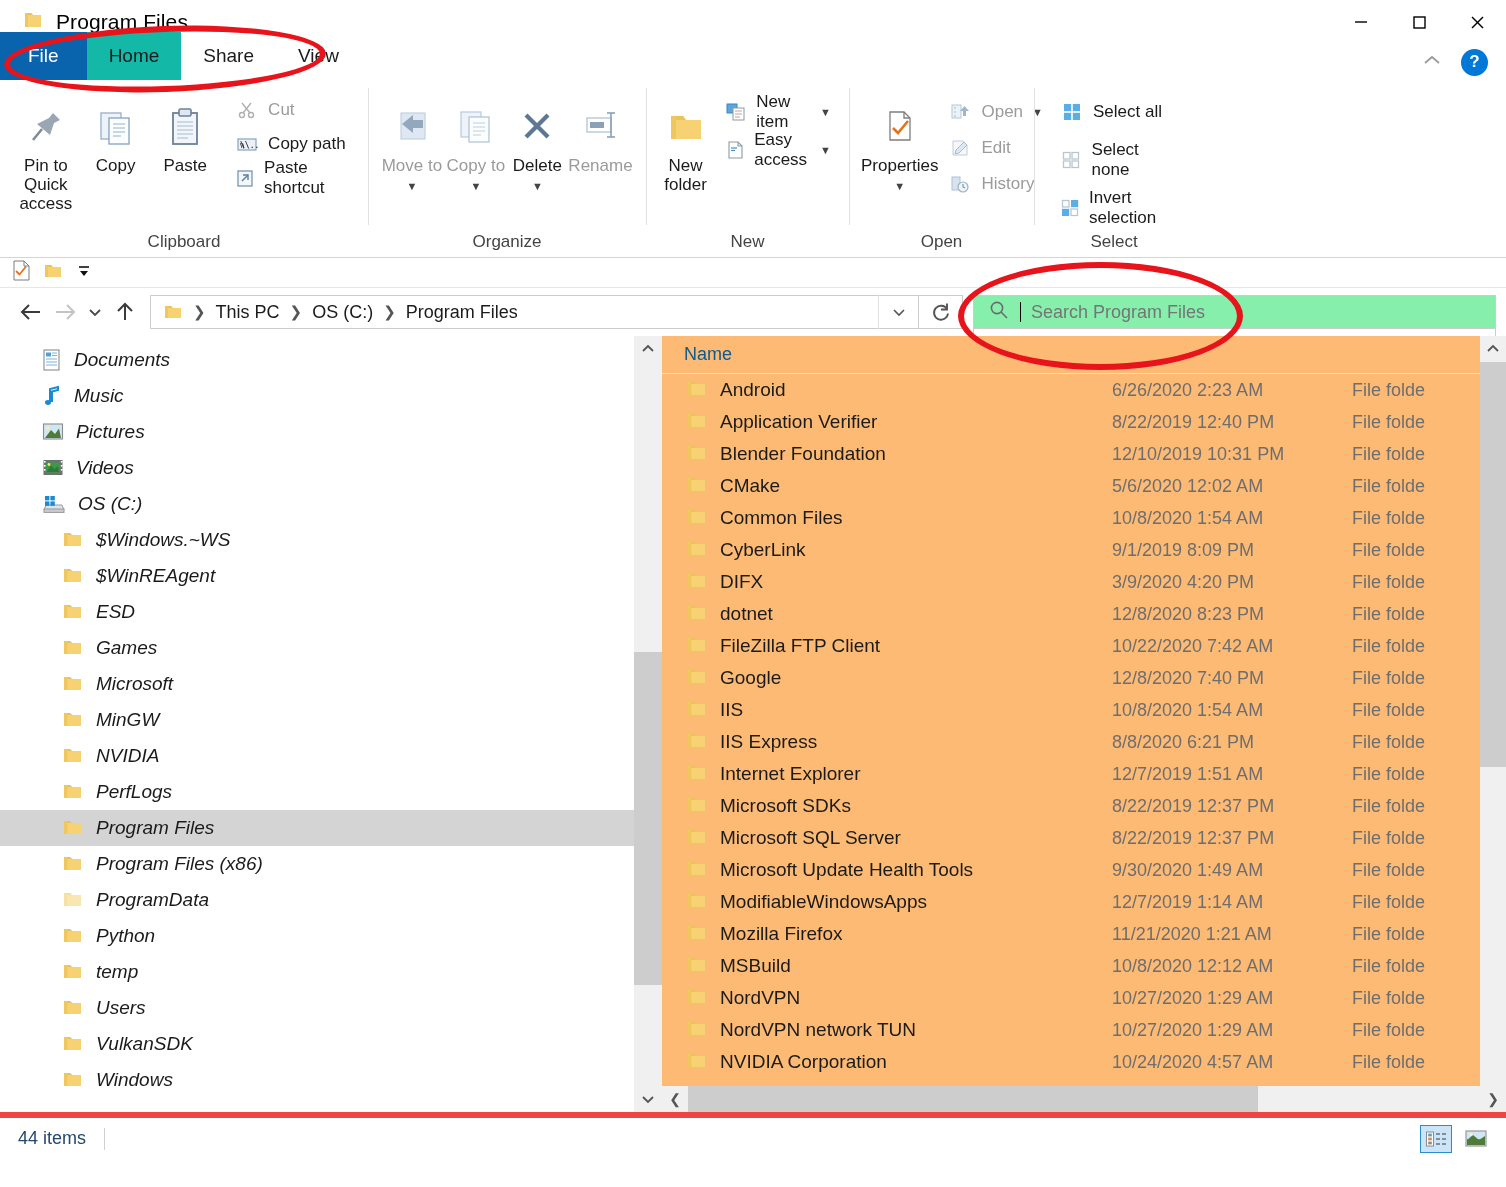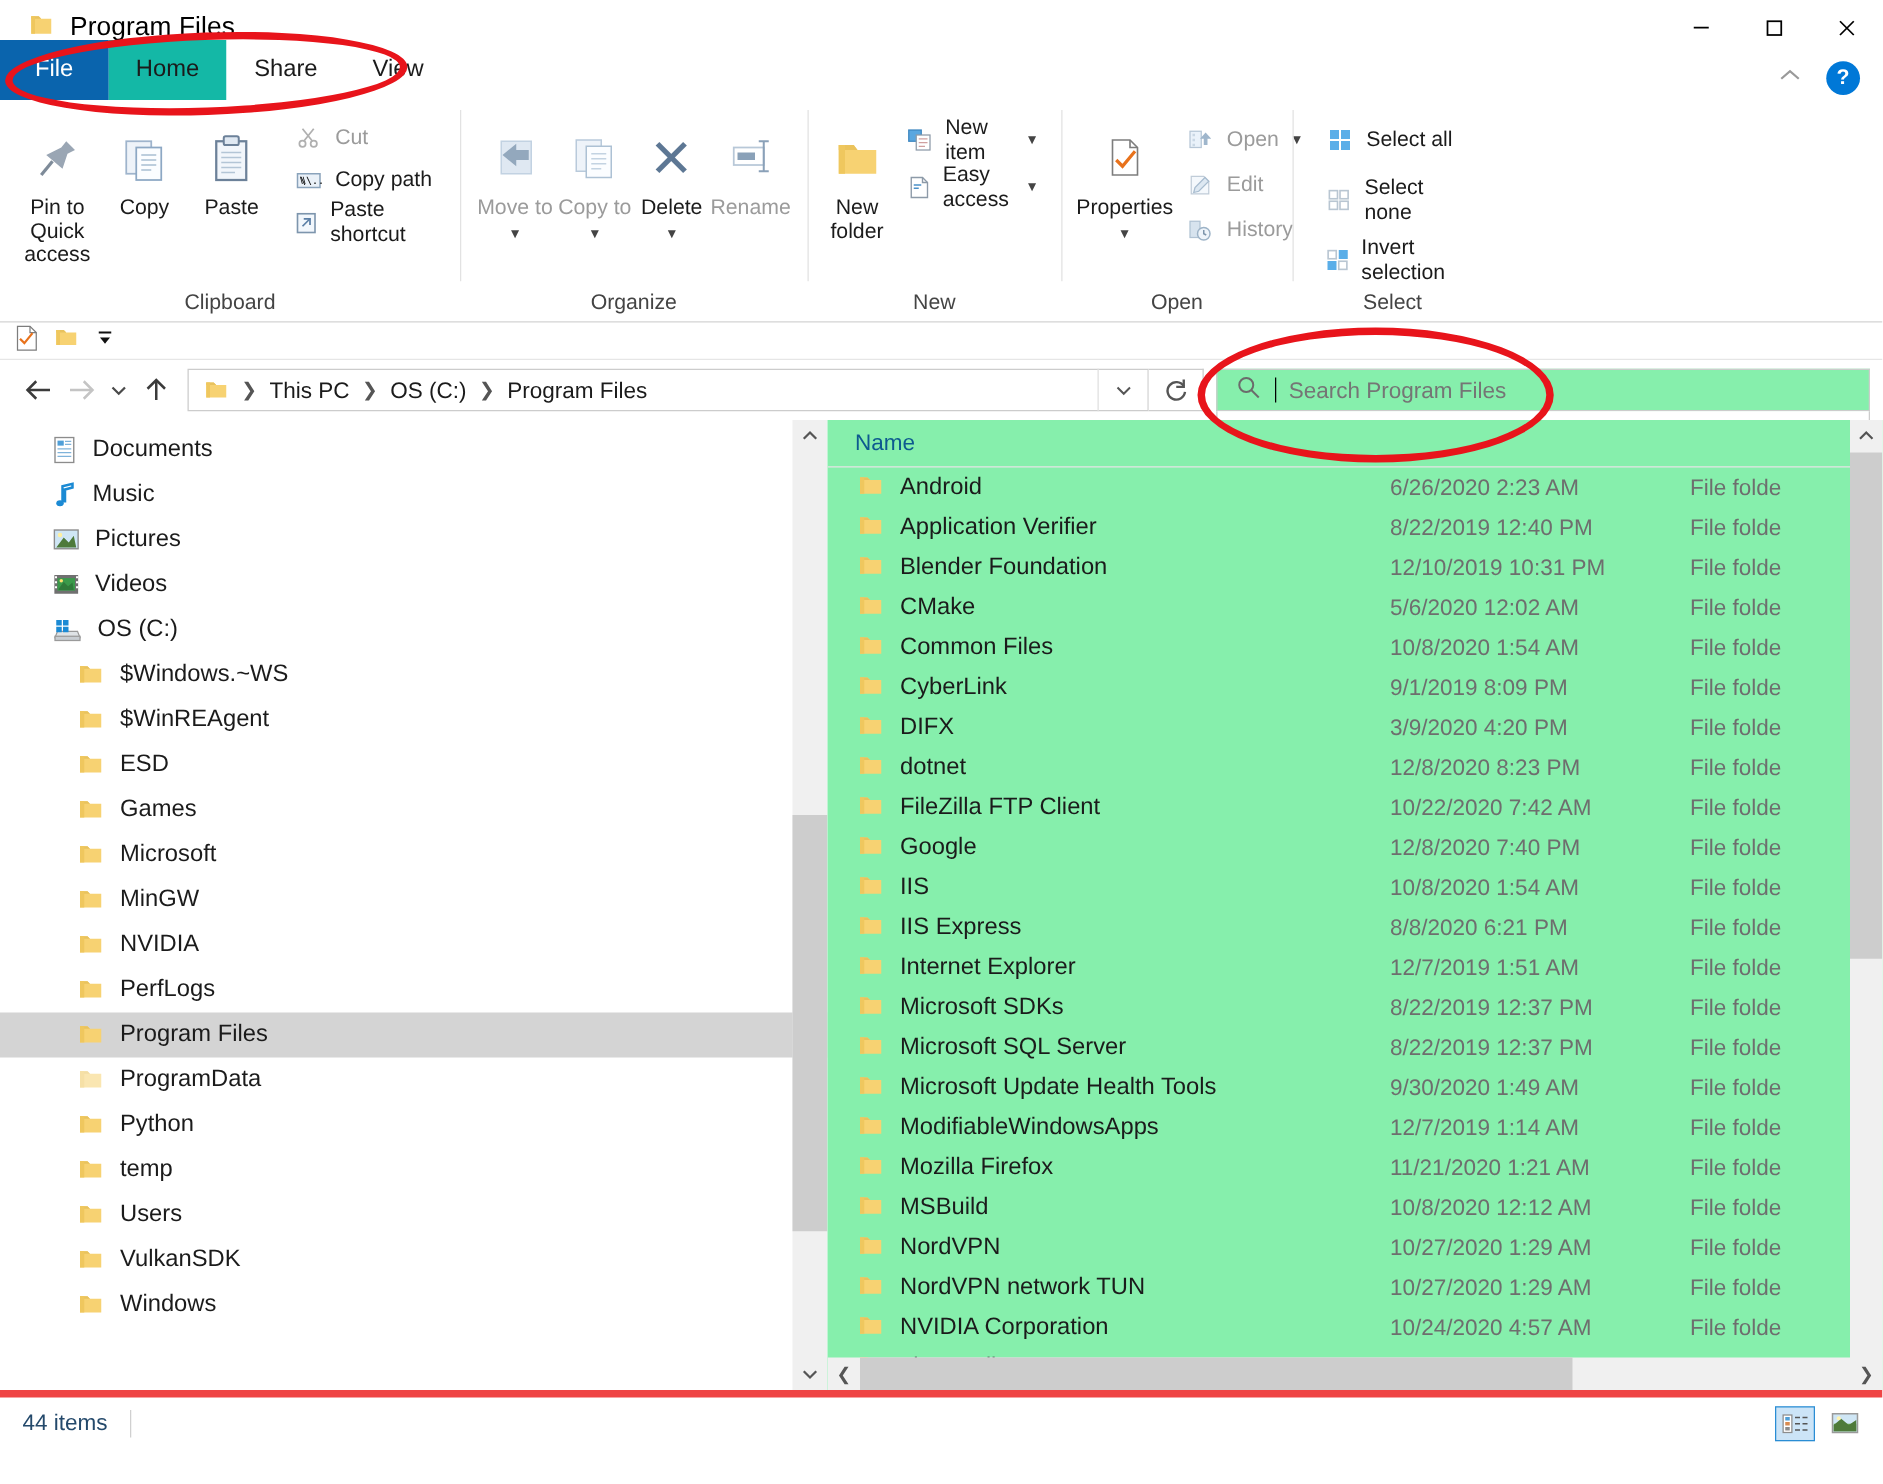--- a/index.html
+++ b/index.html
@@ -67,31 +67,31 @@
   .searchbox { height:34px; border:1px solid #cccccc; background:#86efac; display:flex; align-items:center; gap:10px; padding-left:14px; }
   .search-ph { font-size:18px; color:#757575; }
   .caretbar { width:1px; height:20px; background:#000; }
   .search-drop { position:absolute; left:0; right:0; top:34px; background:#fff; border:1px solid #cccccc;
                  border-top:none; height:56px; display:flex; align-items:center; gap:16px; padding-left:14px; }
   .search-drop-txt { font-size:18px; color:#1b1b1b; }
 
   
   .main { display:flex; height:776px; position:relative; }
   .navpane { width:662px; position:relative; overflow:hidden; }
-  .tree { padding-top:6px; }
+  .tree { padding-top:6px;font-style:italic; }
   .tnode { height:36px; display:flex; align-items:center; font-size:19px; color:#1b1b1b; padding-left:42px; gap:12px; }
   .tnode.indent { padding-left:62px; }
   .tnode.sel { background:#d4d4d4; }
   .vscroll { position:absolute; right:0; top:0; width:28px; height:100%; background:#f0f0f0;
              display:flex; flex-direction:column; }
   .vs-arrow { height:26px; display:flex; align-items:center; justify-content:center; color:#555; font-size:13px; }
   .vs-track { flex:1; position:relative; }
   .vs-thumb { position:absolute; left:0; right:0; background:#cdcdcd; }
 
-  .filepane { flex:1; position:relative; overflow:hidden; background:#86efac; }
+  .filepane { flex:1; position:relative; overflow:hidden; background:#fdba74; }
   .colhead { height:38px; display:flex; align-items:center; border-bottom:1px solid #e5e5e5; }
   .colhead .ch { font-size:18px; color:#0d5a8f; }
   .row { height:32px; display:flex; align-items:center; font-size:19px; }
   .row .nm { display:flex; align-items:flex-start; gap:12px; padding-left:24px; width:450px; color:#1b1b1b; }
   .row .dt { width:240px; color:#6e6e6e; font-size:18px; }
   .row .ty { color:#6e6e6e; font-size:18px; }
 
   .hscroll { position:absolute; left:0; right:0; bottom:0; height:26px; background:#f0f0f0; display:flex; align-items:center; }
   .hs-arrow { width:26px; display:flex; align-items:center; justify-content:center; color:#555; font-size:14px; }
   .hs-track { flex:1; position:relative; height:100%; }
@@ -704,20 +704,30 @@
             <svg width="22" height="20" viewBox="0 0 22 20">
               <path d="M2 3h6l2 2h9v11H2z" fill="#f7d272"></path>
               <path d="M2 3h6l2 2H2z" fill="#e8c25e"></path>
               <rect x="2" y="3" width="3.4" height="13" fill="#efc75e"></rect>
             </svg>
           </span>
           <span>Program Files</span>
         </div>
         <div class="tnode indent">
           <span style="display: flex;">
+            <svg width="22" height="20" viewBox="0 0 22 20">
+              <path d="M2 3h6l2 2h9v11H2z" fill="#f7d272"></path>
+              <path d="M2 3h6l2 2H2z" fill="#e8c25e"></path>
+              <rect x="2" y="3" width="3.4" height="13" fill="#efc75e"></rect>
+            </svg>
+          </span>
+          <span>Program Files (x86)</span>
+        </div>
+        <div class="tnode indent">
+          <span style="display: flex;">
             <svg width="22" height="20" viewBox="0 0 22 20" opacity="0.55">
               <path d="M2 3h6l2 2h9v11H2z" fill="#f7d272"></path>
               <path d="M2 3h6l2 2H2z" fill="#e8c25e"></path>
               <rect x="2" y="3" width="3.4" height="13" fill="#efc75e"></rect>
             </svg>
           </span>
           <span>ProgramData</span>
         </div>
         <div class="tnode indent">
           <span style="display: flex;">

